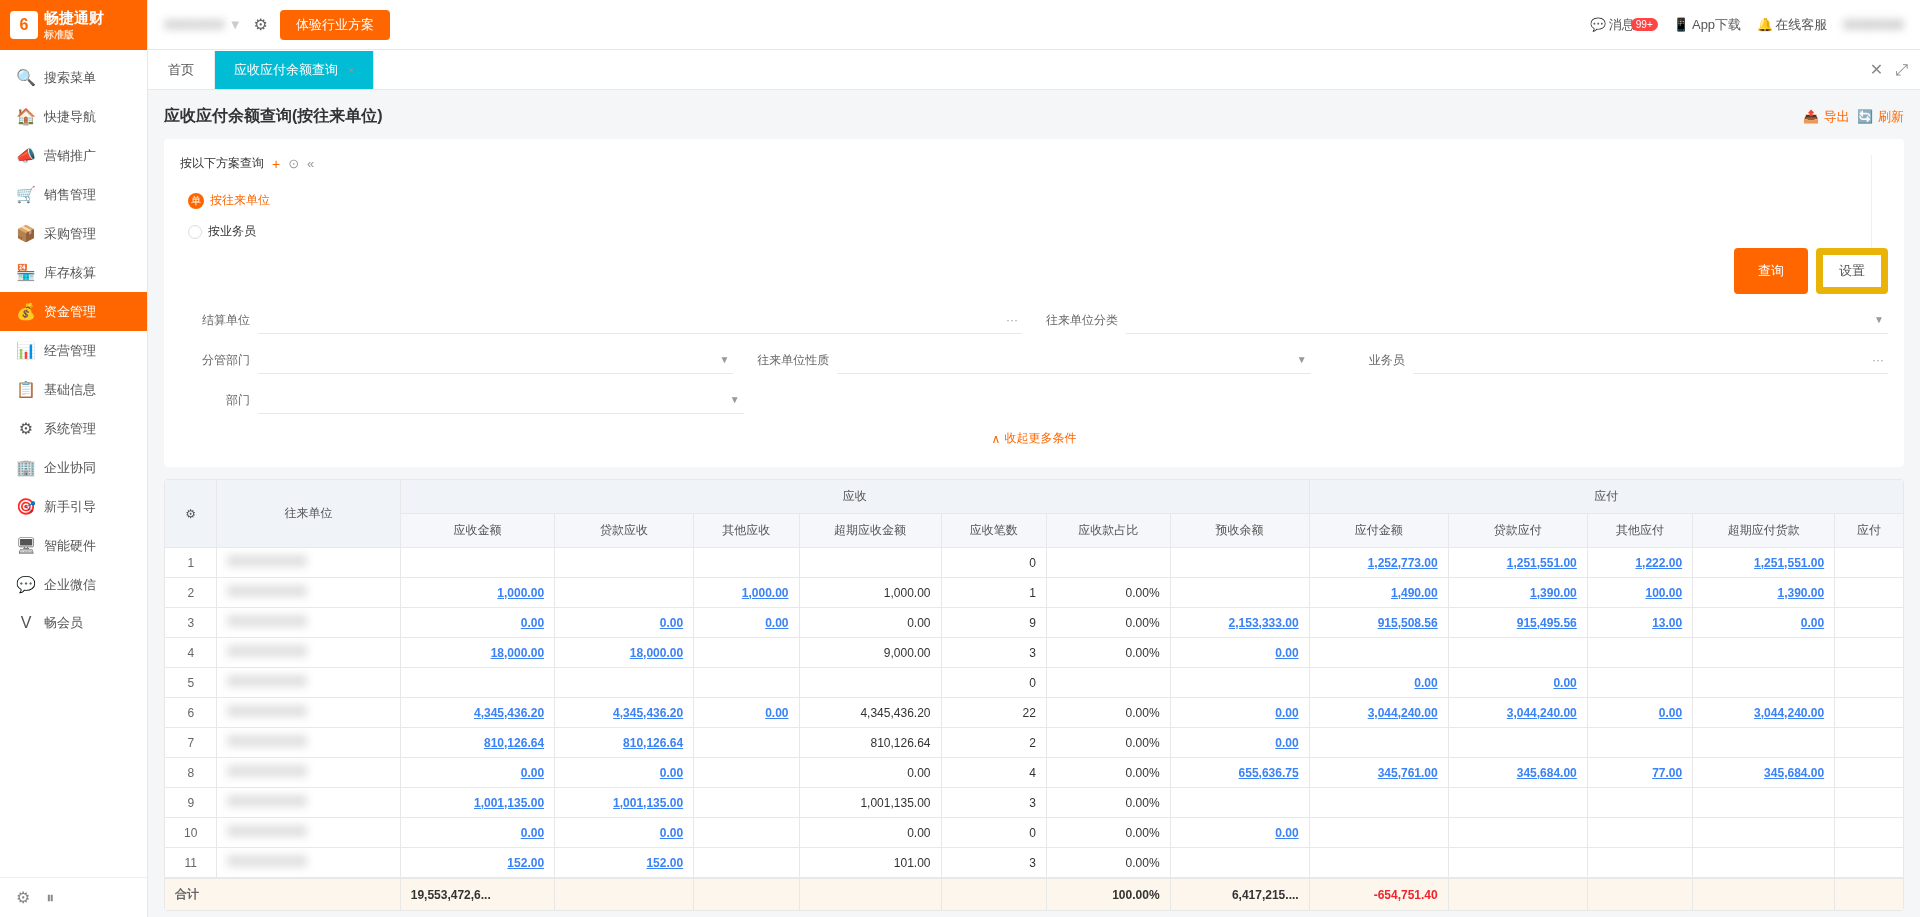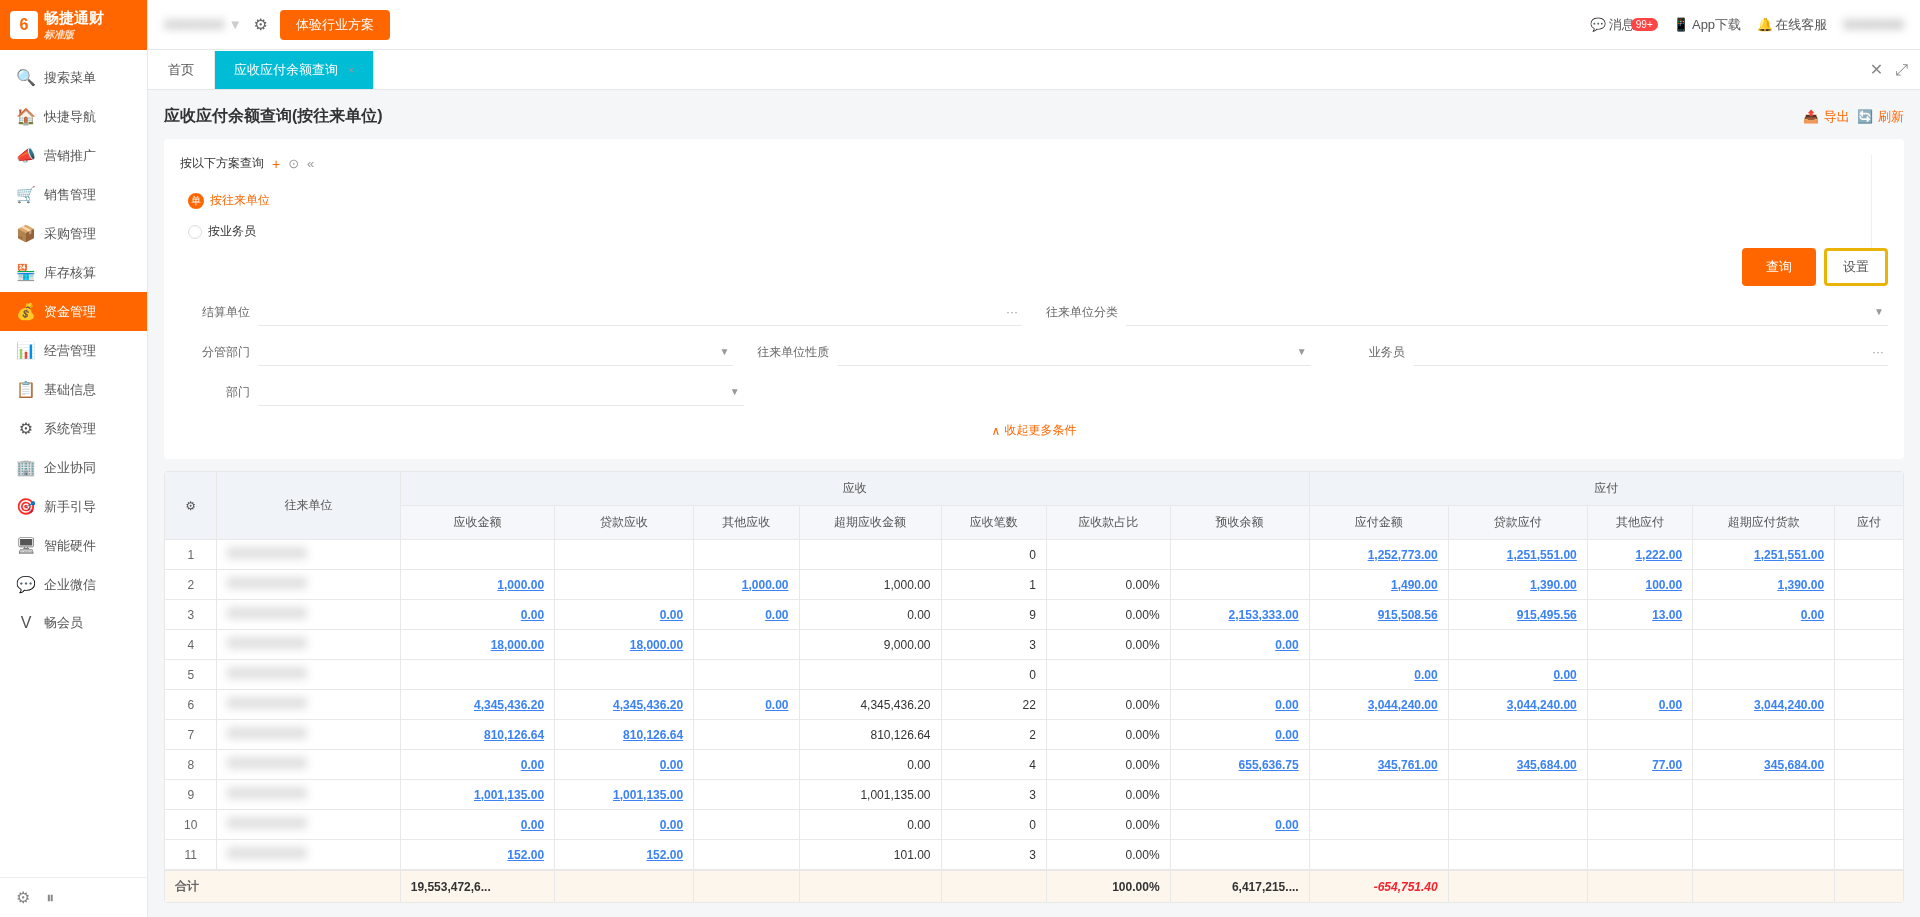--- a/index.html
+++ b/index.html
@@ -14,21 +14,21 @@
     .sidebar-logo {
       height: 50px; background: #ff6600; display: flex; align-items: center; padding: 0 10px;
       color: #fff; font-weight: bold; font-size: 14px; gap: 6px;
     }
     .sidebar-logo-icon {
       width: 28px; height: 28px; background: #fff; border-radius: 4px;
       display: flex; align-items: center; justify-content: center;
       color: #ff6600; font-weight: bold; font-size: 16px;
     }
     .sidebar-logo-text { font-size: 15px; line-height: 1.3; }
-    .sidebar-logo-sub { font-size: 10px; opacity: 0.8; font-style: italic; }
+    .sidebar-logo-sub { font-size: 10px; opacity: 0.8; }
     .sidebar-menu { flex: 1; overflow-y: auto; padding: 8px 0; }
     .sidebar-item {
       display: flex; align-items: center; gap: 8px;
       padding: 10px 16px; cursor: pointer; color: #555; font-size: 13px;
     }
     .sidebar-item.active { background: #ff6600; color: #fff; border-radius: 0; }
     .sidebar-item .icon { font-size: 16px; width: 20px; text-align: center; }
     .sidebar-footer {
       padding: 10px 16px; display: flex; gap: 16px; border-top: 1px solid #eee;
       align-items: center; color: #888;
@@ -124,21 +124,21 @@
       display: flex; justify-content: center; align-items: center;
       padding: 4px; color: #ff6600; font-size: 12px; cursor: pointer; gap: 4px;
     }
 
     
     .query-btn {
       background: #ff6600; color: #fff; border: none; border-radius: 4px;
       padding: 8px 24px; cursor: pointer; font-size: 13px;
     }
     .setting-btn {
-      background: #fff; color: #555; border: 3px solid #eab308; border-radius: 4px;
+      background: #fff; color: #555; border: 7px solid #eab308; border-radius: 4px;
       padding: 7px 16px; cursor: pointer; font-size: 13px;
     }
 
     
     .table-container {
       background: #fff; border-radius: 4px; overflow: auto; flex: 1;
     }
     table { width: 100%; border-collapse: collapse; font-size: 12px; }
     thead tr th {
       background: #f5f7fa; border: 1px solid #e8e8e8;
@@ -148,21 +148,21 @@
     thead tr.group-header th { background: #f0f4f8; }
     tbody tr td {
       border: 1px solid #e8e8e8; padding: 7px 10px; text-align: right;
       white-space: nowrap; color: #333;
     }
     tbody tr td:nth-child(2) { text-align: left; }
     tbody tr td:first-child { text-align: center; color: #666; }
     .td-link { color: #3b82f6; text-decoration: underline; cursor: pointer; font-weight: bold; }
     .footer-row td { background: #fdf6ec; font-weight: bold; border-top: 2px solid #e8e8e8; }
     .footer-row td:first-child { text-align: left; }
-    .negative { color: #f5222d; font-style: italic; }
+    .negative { color: #f5222d; }
     .blurred { filter: blur(4px); user-select: none; }
   </style>
 </head>
 <body>
 
 <div class="sidebar">
   <div class="sidebar-logo">
     <div class="sidebar-logo-icon">
       <span>6</span>
     </div>

